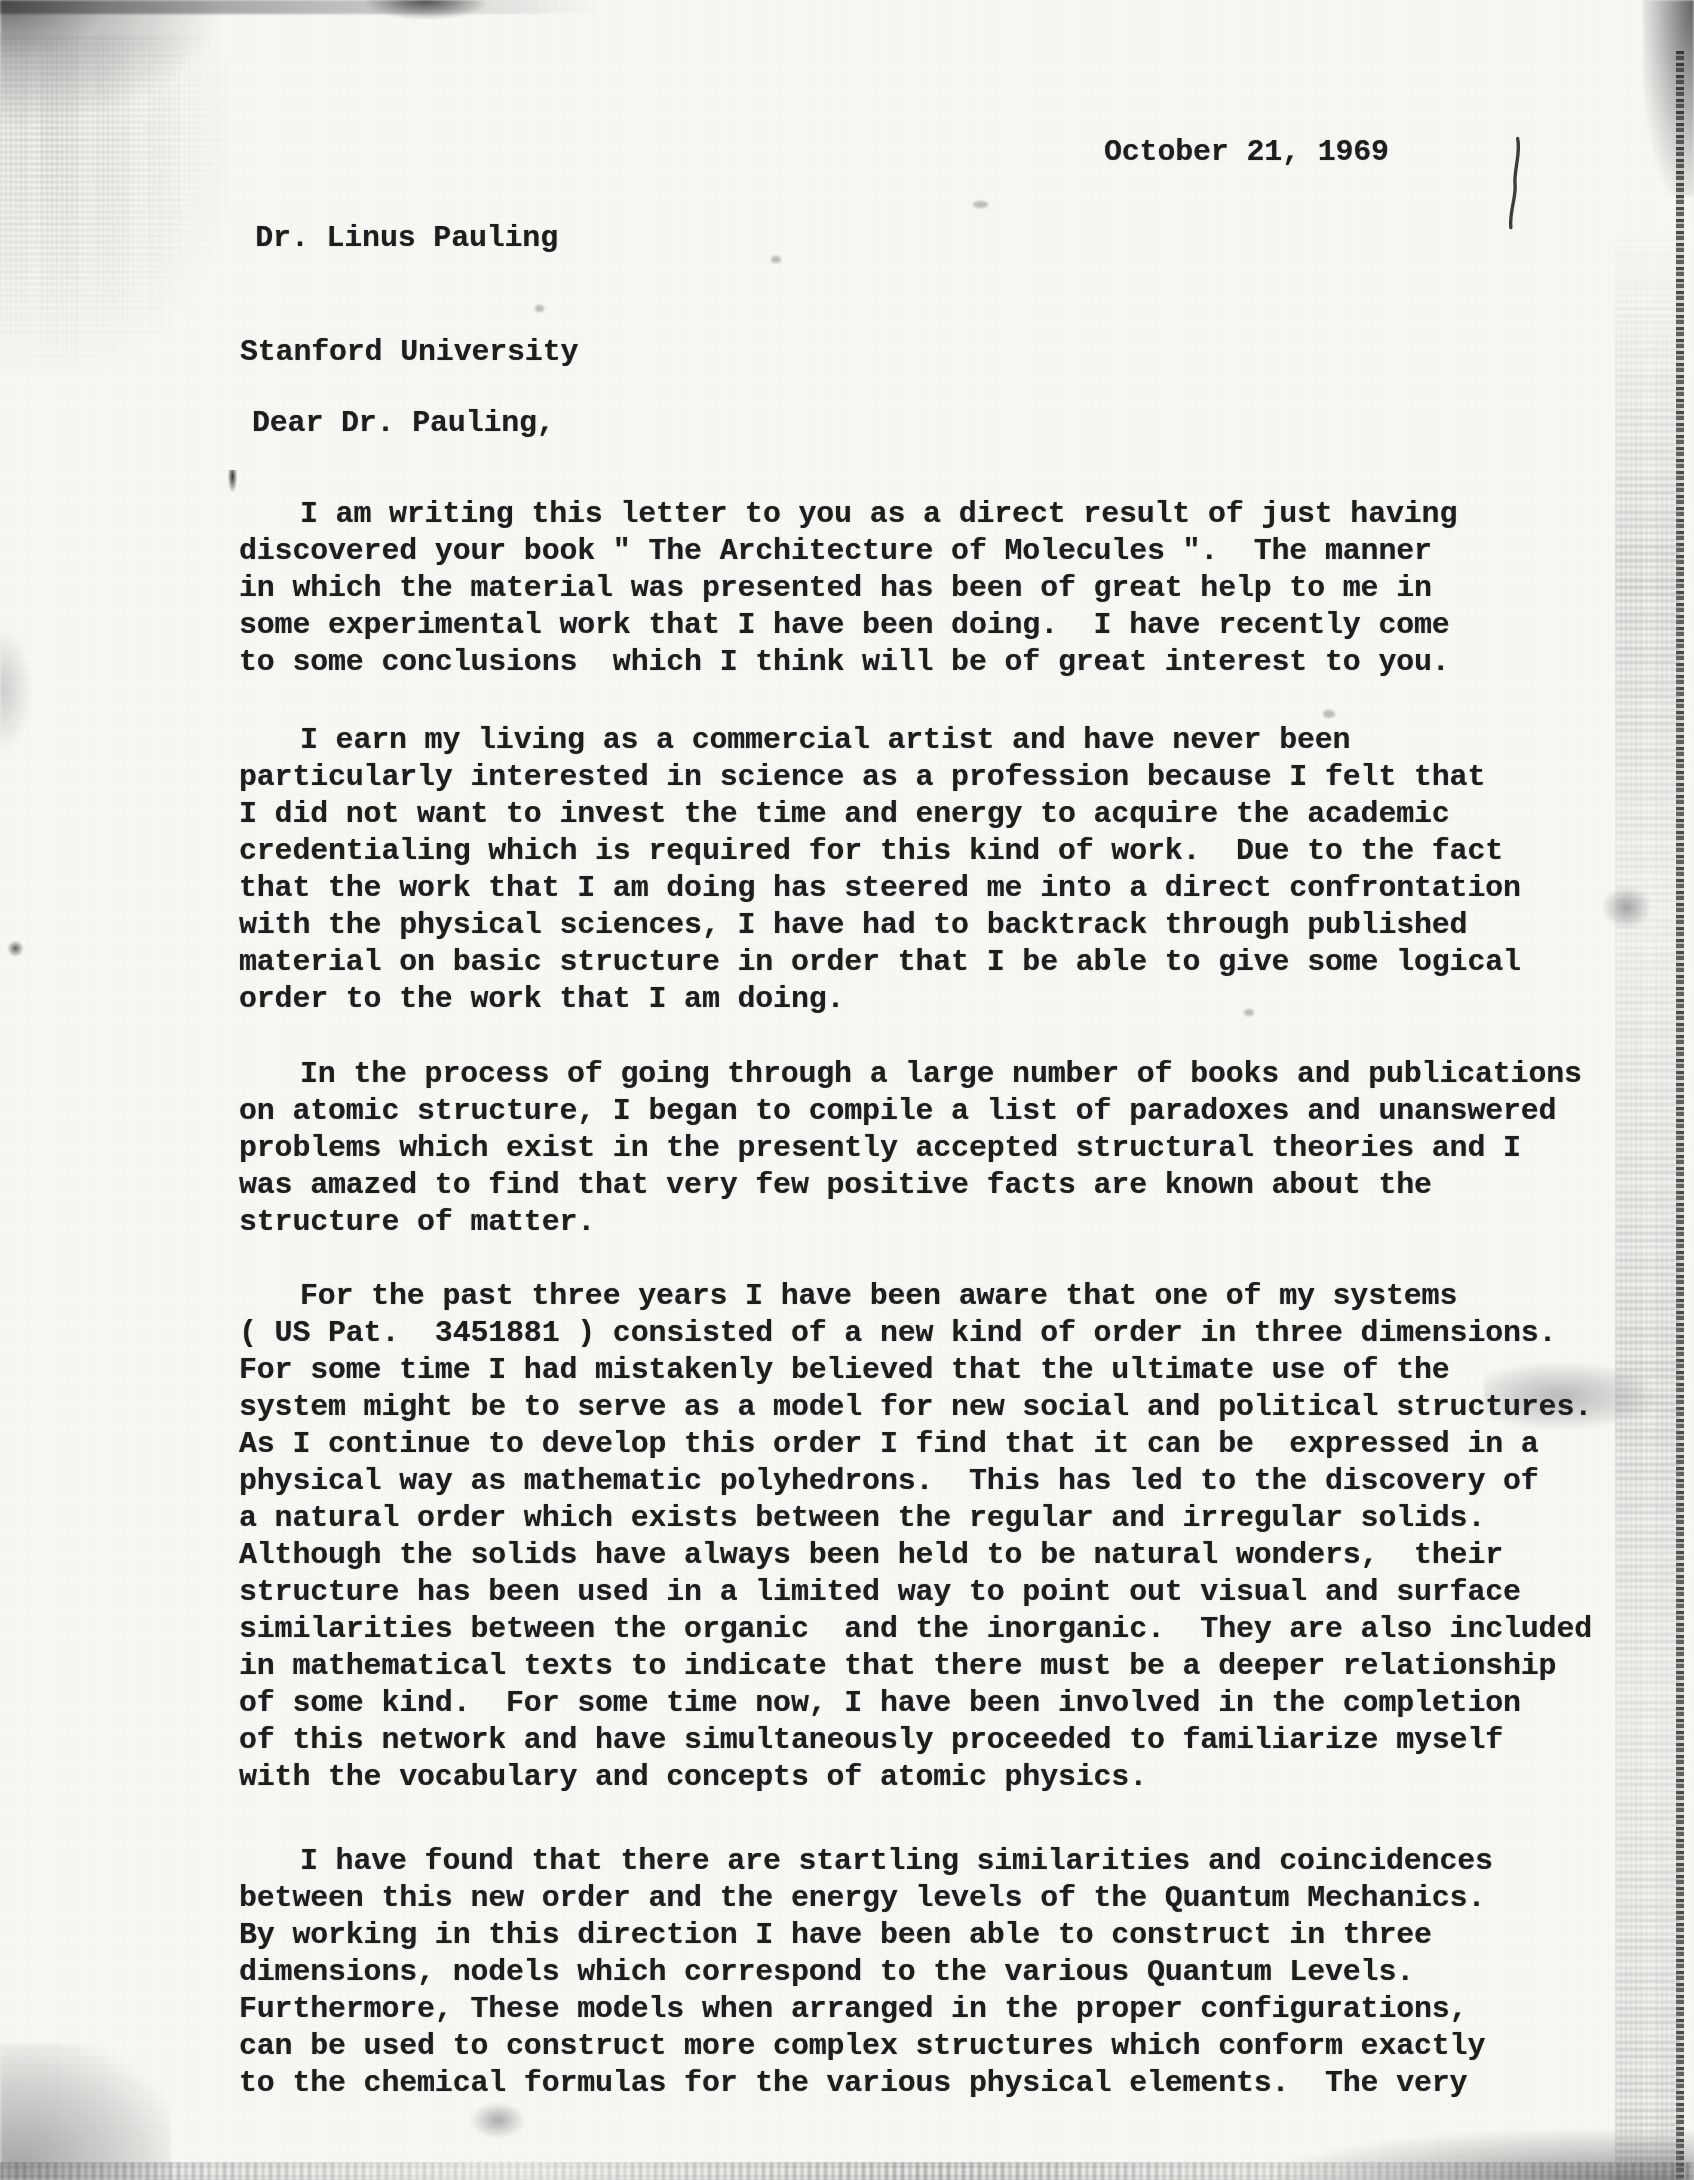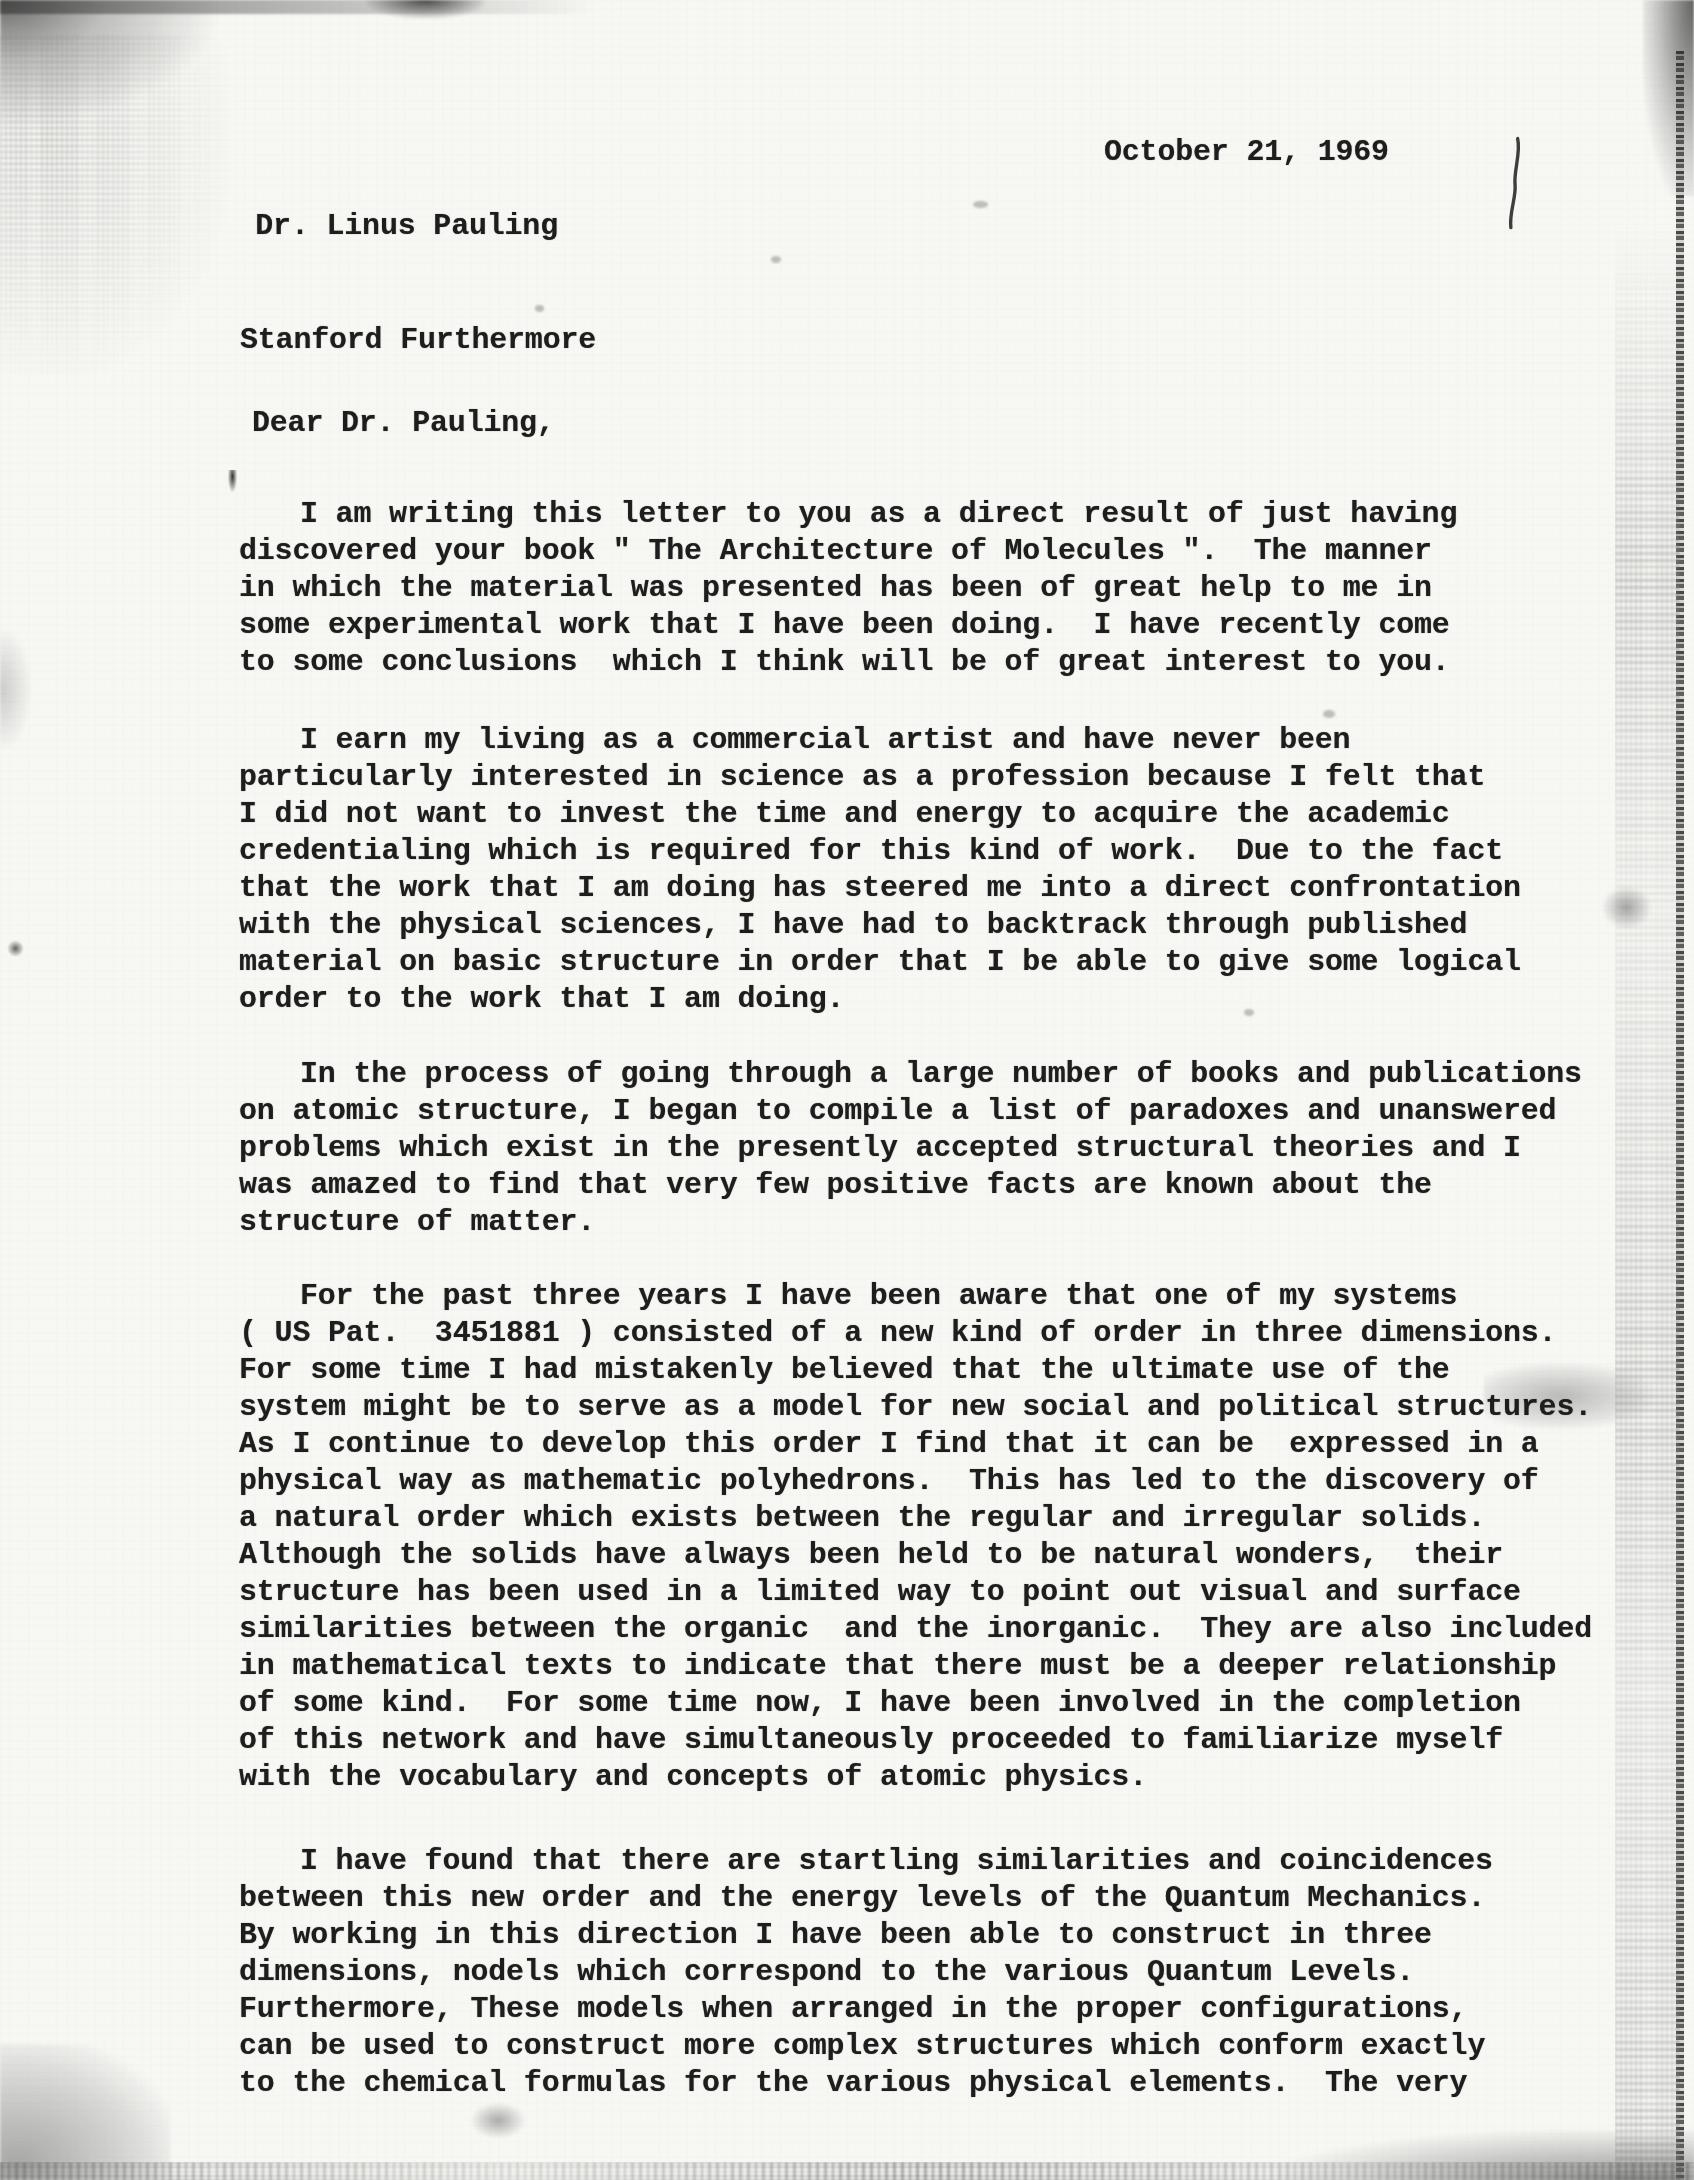--- a/index.html
+++ b/index.html
@@ -24,21 +24,21 @@
     font-weight:700;
     font-size:30px;
     letter-spacing:-0.2px;
     line-height:37px;
     white-space:pre;
     text-shadow:0 0 1.1px rgba(45,45,45,.55);
   }
   .para .line{height:37px;}
   .para .line.indent{text-indent:61px;}
   .recipient .line{height:40px;}
-  .recipient .line.r1{text-indent:15.3px;}
+  .recipient .line.r1{text-indent:15.3px;margin-top:12px;}
 
   
   .art{position:absolute;pointer-events:none;}
   .tl-corner{
     left:0;top:0;width:256px;height:145px;
     background:radial-gradient(ellipse at 0% 0%, rgba(55,55,55,.75) 0%, rgba(90,90,90,.35) 30%, rgba(120,120,120,0) 62%);
     filter:blur(1.7px);
   }
   .tl-speckle{
     left:0;top:34px;width:230px;height:341px;
@@ -159,21 +159,21 @@
   <div class="spec" style="left:535px;top:305px;width:8.5px;height:6.8px;"></div>
   <div class="spec" style="left:1323px;top:710px;width:12px;height:7.7px;"></div>
   <div class="spec" style="left:1244px;top:1009px;width:10.2px;height:6.8px;"></div>
 
   <svg class="pen" width="25.6" height="95" viewBox="0 0 30 112">
     <path d="M16 3 C 20 20, 11 42, 13 58 C 14 74, 6 90, 8 108" fill="none" stroke="#1c1c1c" stroke-width="4" stroke-linecap="round" opacity="0.85"></path>
   </svg>
 
   <div class="txt recipient" style="left:240px;top:134px;">
     <div class="line r1">Dr. Linus Pauling</div>
-    <div class="line">Stanford Furthermore</div>
+    <div class="line">Stanford University</div>
   </div>
 
   <div class="txt" style="left:1104px;top:134px;">October 21, 1969</div>
 
   <div class="txt" style="left:252px;top:405px;">Dear Dr. Pauling,</div>
 
   <div id="paragraphs">
       <div class="txt para" style="left: 239px; top: 496px;"><div class="line indent">I am writing this letter to you as a direct result of just having</div><div class="line">discovered your book " The Architecture of Molecules ".  The manner</div><div class="line">in which the material was presented has been of great help to me in</div><div class="line">some experimental work that I have been doing.  I have recently come</div><div class="line">to some conclusions  which I think will be of great interest to you.</div></div>
       <div class="txt para" style="left: 239px; top: 722px;"><div class="line indent">I earn my living as a commercial artist and have never been</div><div class="line">particularly interested in science as a profession because I felt that</div><div class="line">I did not want to invest the time and energy to acquire the academic</div><div class="line">credentialing which is required for this kind of work.  Due to the fact</div><div class="line">that the work that I am doing has steered me into a direct confrontation</div><div class="line">with the physical sciences, I have had to backtrack through published</div><div class="line">material on basic structure in order that I be able to give some logical</div><div class="line">order to the work that I am doing.</div></div>
       <div class="txt para" style="left: 239px; top: 1056px;"><div class="line indent">In the process of going through a large number of books and publications</div><div class="line">on atomic structure, I began to compile a list of paradoxes and unanswered</div><div class="line">problems which exist in the presently accepted structural theories and I</div><div class="line">was amazed to find that very few positive facts are known about the</div><div class="line">structure of matter.</div></div>

